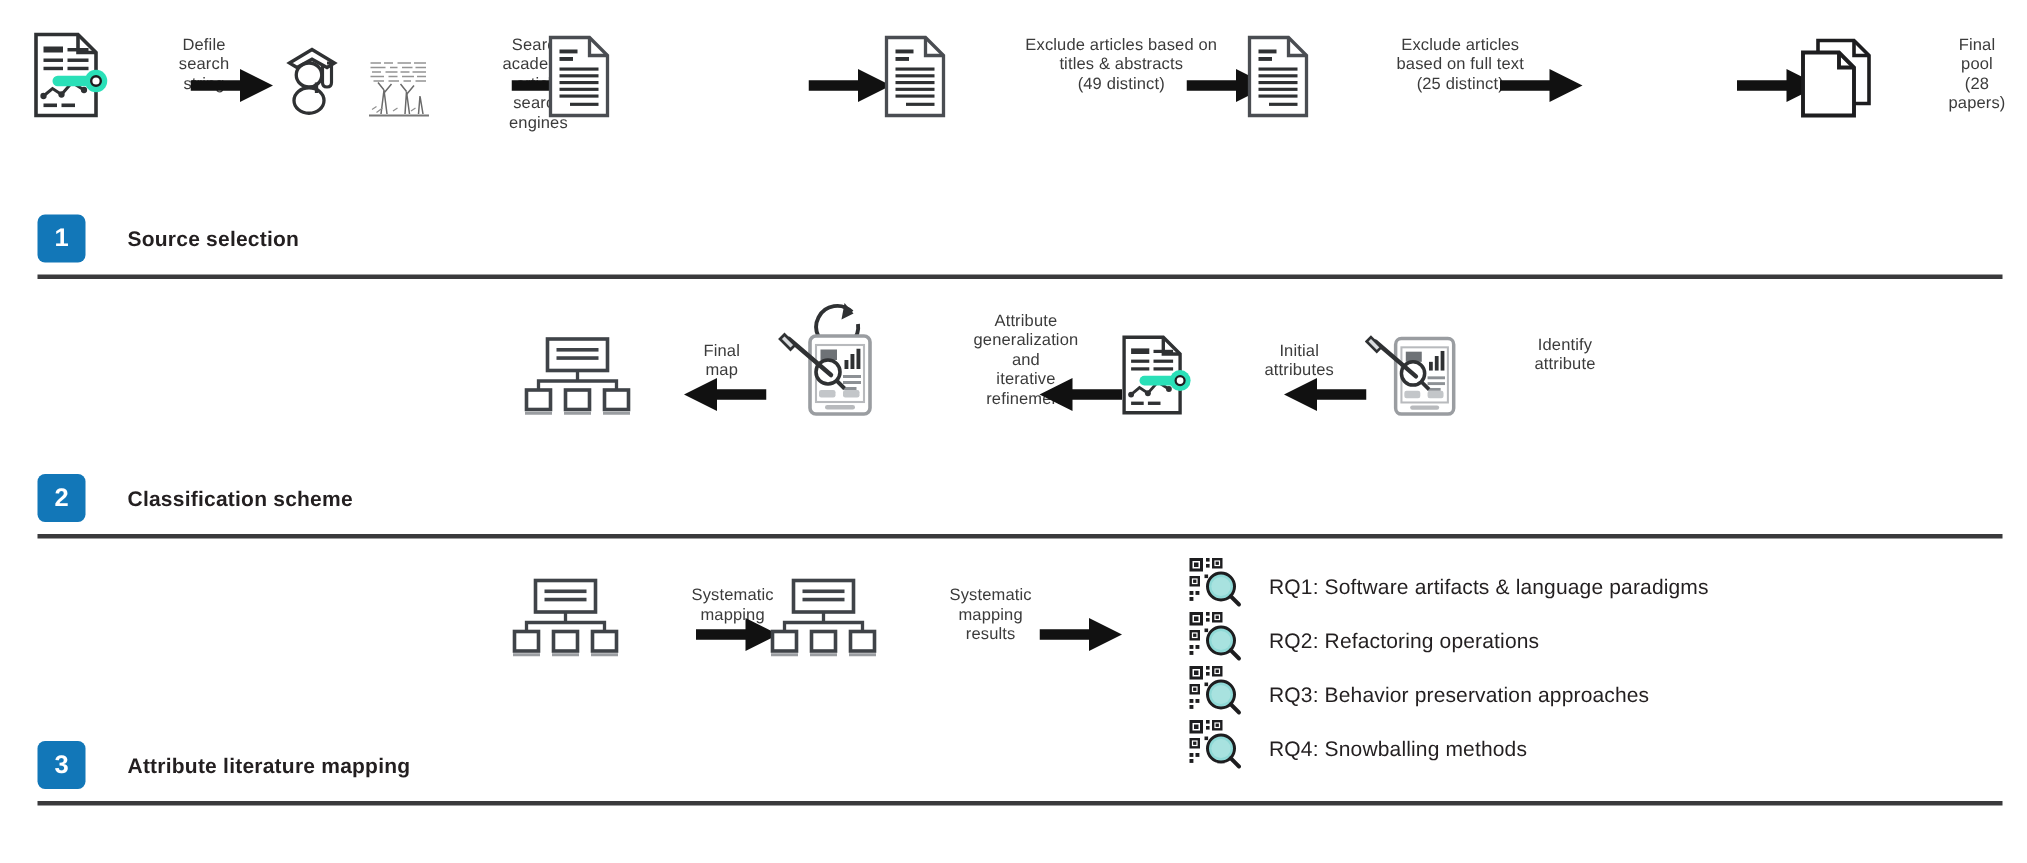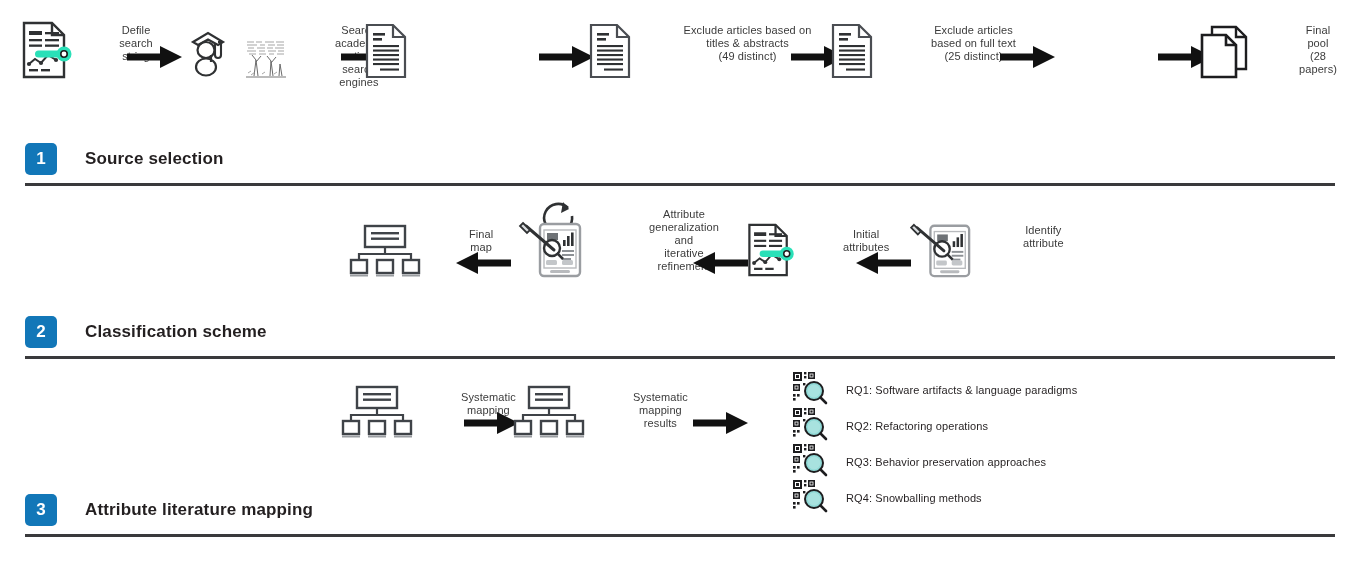--- a/index.html
+++ b/index.html
@@ -64,42 +64,42 @@
     font-size: 17px;
     font-weight: bold;
     display: flex;
     align-items: center;
     justify-content: center;
     box-sizing: border-box;
     flex: 0 0 auto;
   }
   .section-title {
     margin-left: 28px;
-    font-size: 17px;
+    font-size: 14px;
     font-weight: bold;
     color: #231f20;
     letter-spacing: 0.15px;
     white-space: nowrap;
   }
   .divider {
     position: absolute;
     height: 3px;
     background: #3a3a3c;
     left: 25px;
     width: 1310px;
   }
 
   
   .rq-item {
     position: absolute;
     display: flex;
     align-items: center;
   }
   .rq-text {
-    font-size: 11px;
+    font-size: 14px;
     color: #231f20;
     margin-left: 18px;
     white-space: nowrap;
     letter-spacing: 0.1px;
   }
 </style>
 </head>
 <body>
 
 <div class="stage">

